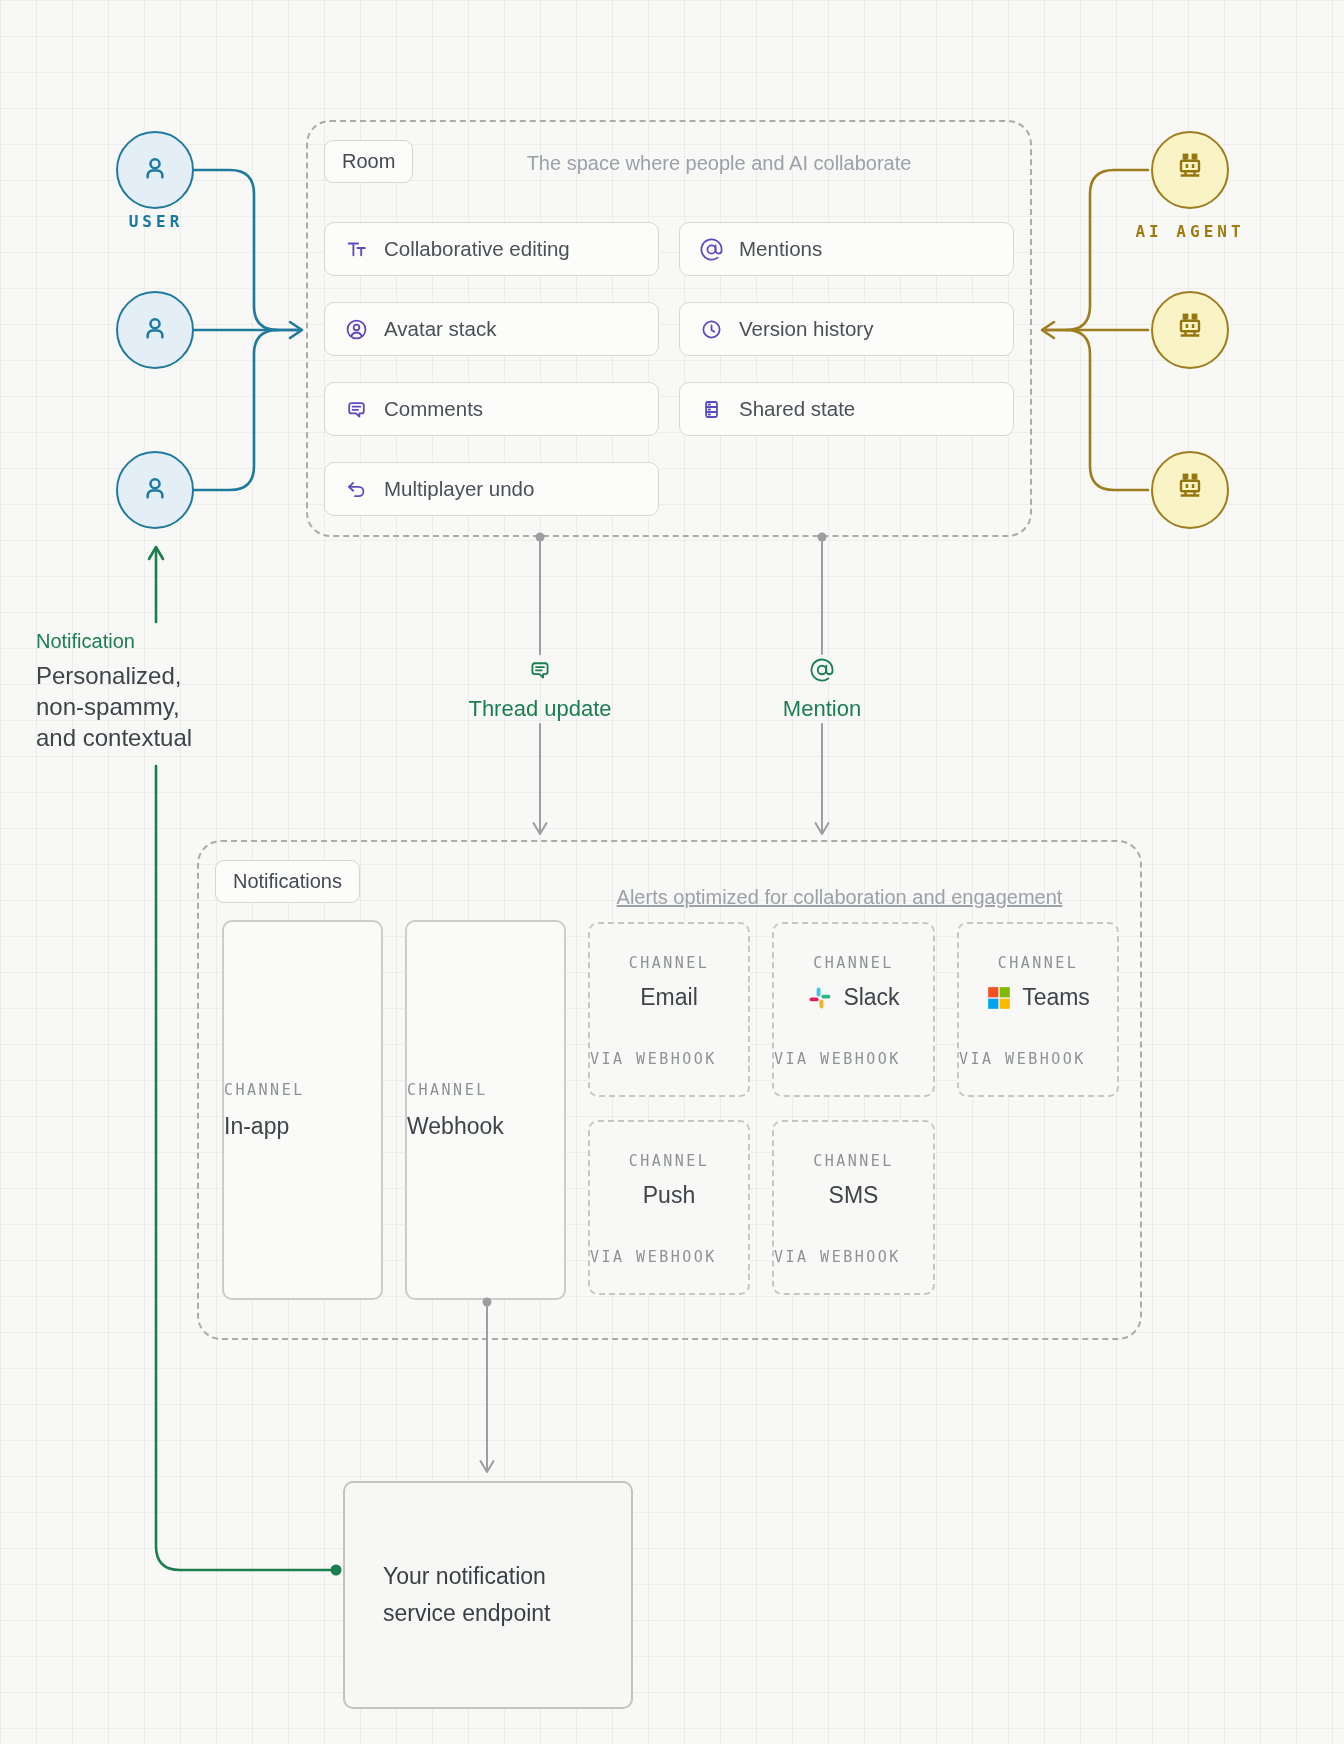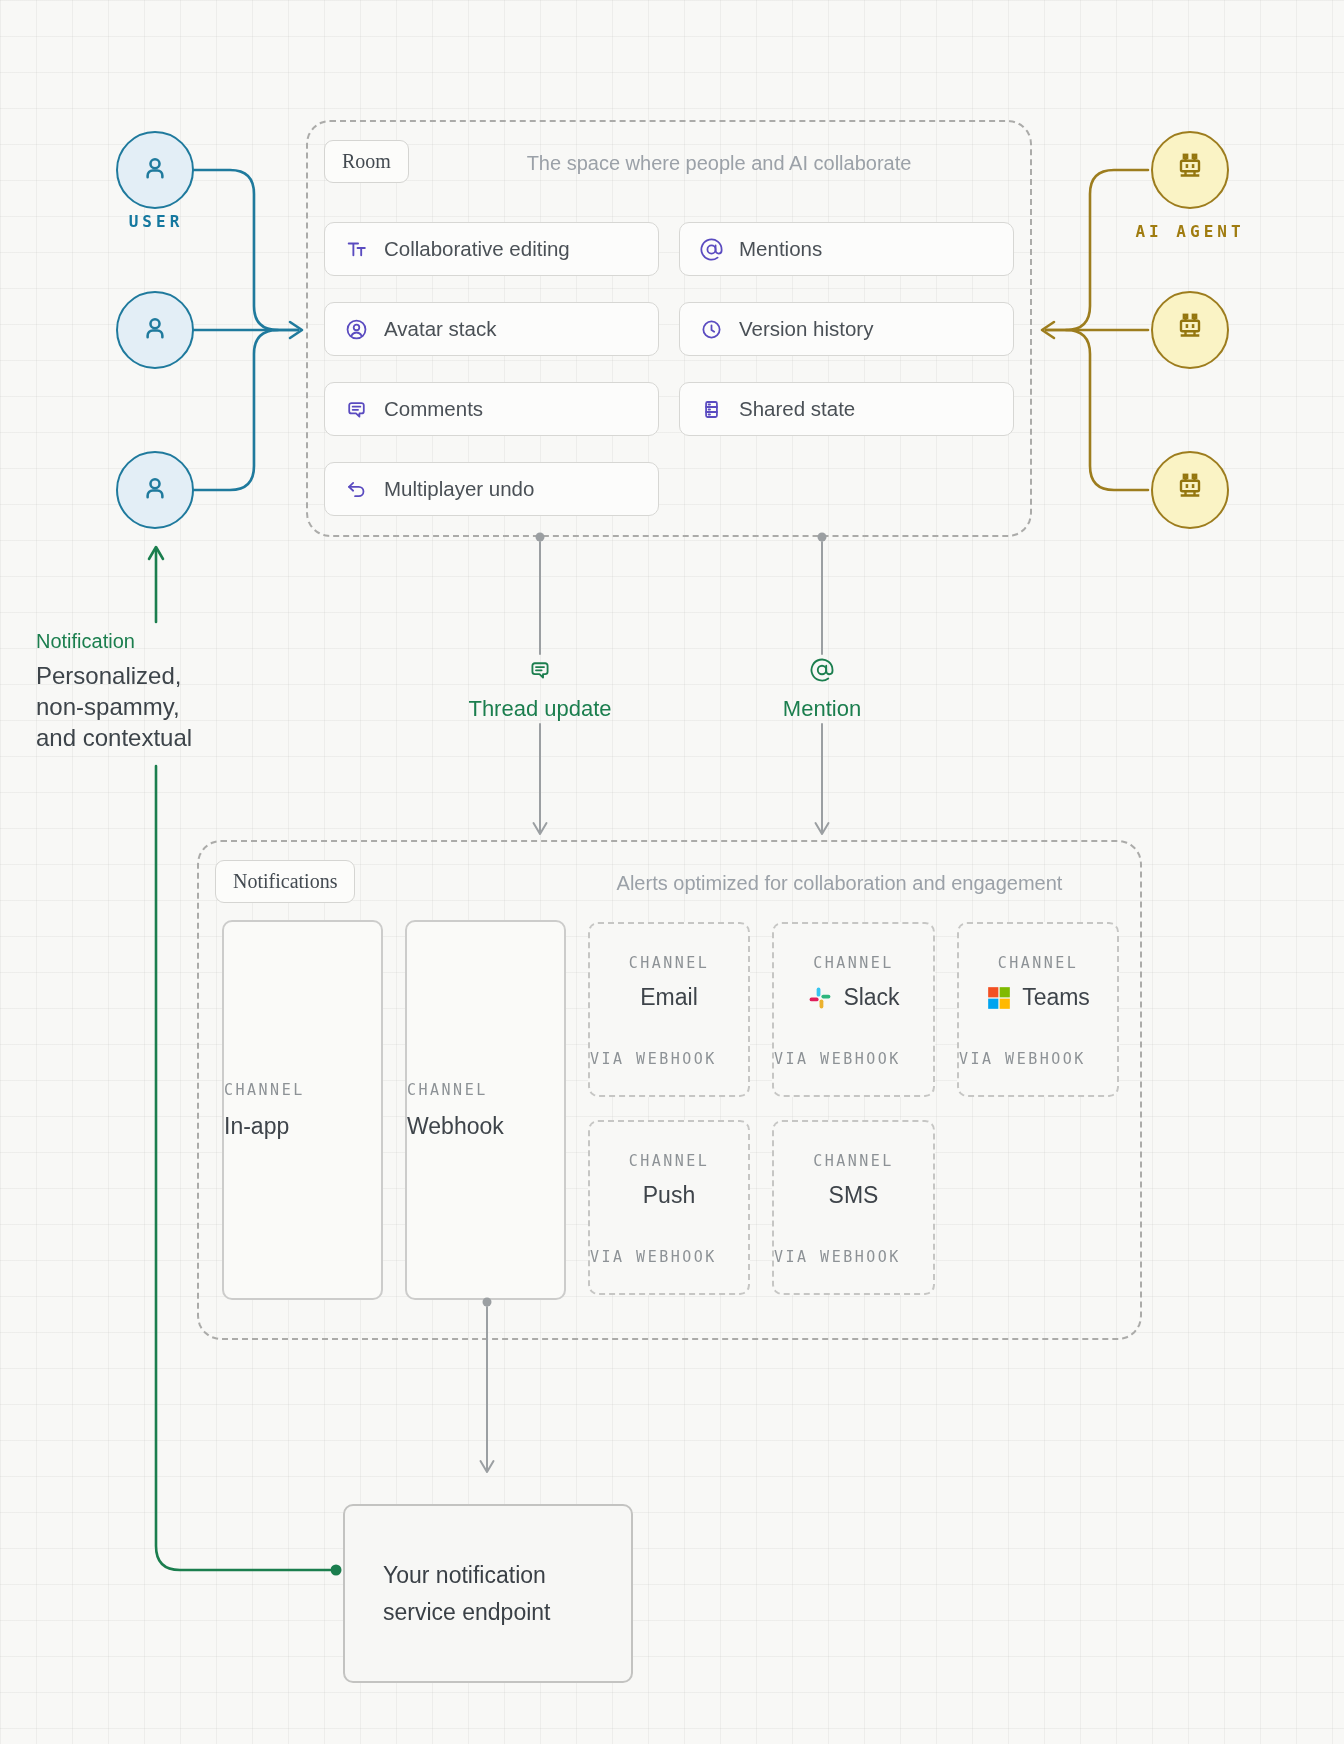--- a/index.html
+++ b/index.html
@@ -19,21 +19,21 @@
   
   .circle{width:78px;height:78px;border-radius:50%;display:flex;align-items:center;justify-content:center;box-sizing:border-box;}
   .circle.user{background:#e3eef6;border:2.5px solid #1f7a9d;color:#1f7a9d;}
   .circle.agent{background:#faf3c5;border:2.5px solid #9d7d1e;color:#94760f;}
   .actor-label{font-family:"DejaVu Sans Mono",monospace;font-size:16px;letter-spacing:4px;font-weight:700;text-align:center;}
   .user-label{color:#15789f;}
   .agent-label{color:#a07c10;}
 
   
   .dashed-panel{position:absolute;border:2px dashed #ababa9;border-radius:24px;box-sizing:border-box;}
-  .chip{position:absolute;left:16px;top:18px;background:#fcfcfa;border:1.5px solid #d5d5d2;border-radius:9px;padding:9px 17px;font-size:20px;color:#434a51;font-family:Liberation Serif, serif;}
+  .chip{position:absolute;left:16px;top:18px;background:#fcfcfa;border:1.5px solid #d5d5d2;border-radius:9px;padding:9px 17px;font-size:20px;color:#434a51;}
   .panel-subtitle{position:absolute;font-size:20px;color:#9ba1a8;text-align:center;}
 
   
   .features{position:absolute;left:16px;right:16px;top:100px;display:grid;grid-template-columns:1fr 1fr;column-gap:20px;row-gap:26px;}
   .feature{height:54px;background:#fcfcfb;border:1.5px solid #d7d7d4;border-radius:10px;display:flex;align-items:center;gap:15px;padding-left:19px;font-size:20.5px;color:#4a5056;box-sizing:border-box;}
   .ficon{width:25px;height:25px;flex:none;color:#5a4bc0;}
   .ficon svg{width:100%;height:100%;display:block;}
 
   
   .event{position:absolute;display:flex;align-items:center;justify-content:center;gap:13px;color:#1b7e4e;font-size:22px;font-weight:500;flex-direction:column;}
@@ -49,21 +49,21 @@
   .card{position:absolute;box-sizing:border-box;border-radius:10px;display:flex;flex-direction:column;}
   .card.primary{background:#fafaf8;border:2px solid #cccccb;justify-content:center;gap:14px;}
   .card.via{background:#f8f8f6;border:2px dashed #c6c6c4;justify-content:space-between;padding:30px 0 27px 0;}
   .mini-label{font-family:"DejaVu Sans Mono",monospace;font-size:15px;letter-spacing:2.5px;color:#8d9296;}
   .channel-name{font-size:23px;color:#3e444a;display:flex;align-items:center;gap:10px;}
   .cicon{width:26px;height:26px;}
   .cicon svg{width:100%;height:100%;display:block;}
   .card-top{display:flex;flex-direction:column;align-items:center;gap:12px;}
 
   
-  .endpoint{position:absolute;left:343px;top:1481px;width:290px;height:179px;box-sizing:border-box;background:#f7f7f5;border:2px solid #c3c3c1;border-radius:10px;display:flex;align-items:center;padding-left:38px;margin-top:23px;}
+  .endpoint{position:absolute;left:343px;top:1481px;width:290px;height:228px;box-sizing:border-box;background:#f7f7f5;border:2px solid #c3c3c1;border-radius:10px;display:flex;align-items:center;padding-left:38px;}
   .endpoint .txt{font-size:23px;line-height:37px;color:#3a4046;width:200px;}
 </style>
 </head>
 <body>
 
 <div class="canvas">
 
   <div class="layer">
 
     <div class="abs circle user" style="left:116px;top:131px;">
@@ -214,21 +214,21 @@
 
     <div class="note">
       <div class="title">Notification</div>
       <div class="line">Personalized,</div>
       <div class="line">non-spammy,</div>
       <div class="line">and contextual</div>
     </div>
 
     <div class="dashed-panel" style="left:197px;top:840px;width:945px;height:500px;">
       <div class="chip">Notifications</div>
-      <div class="panel-subtitle" style="left:370px;right:30px;top:30px;">Alerts optimized for collaboration and engagement</div>
+      <div class="panel-subtitle" style="left:370px;right:30px;top:44px;text-decoration:underline;">Alerts optimized for collaboration and engagement</div>
     </div>
 
     <div class="card primary" style="left:222px;top:920px;width:161px;height:380px;">
       <div class="mini-label">CHANNEL</div>
       <div class="channel-name">In-app</div>
     </div>
     <div class="card primary" style="left:405px;top:920px;width:161px;height:380px;">
       <div class="mini-label">CHANNEL</div>
       <div class="channel-name">Webhook</div>
     </div>

